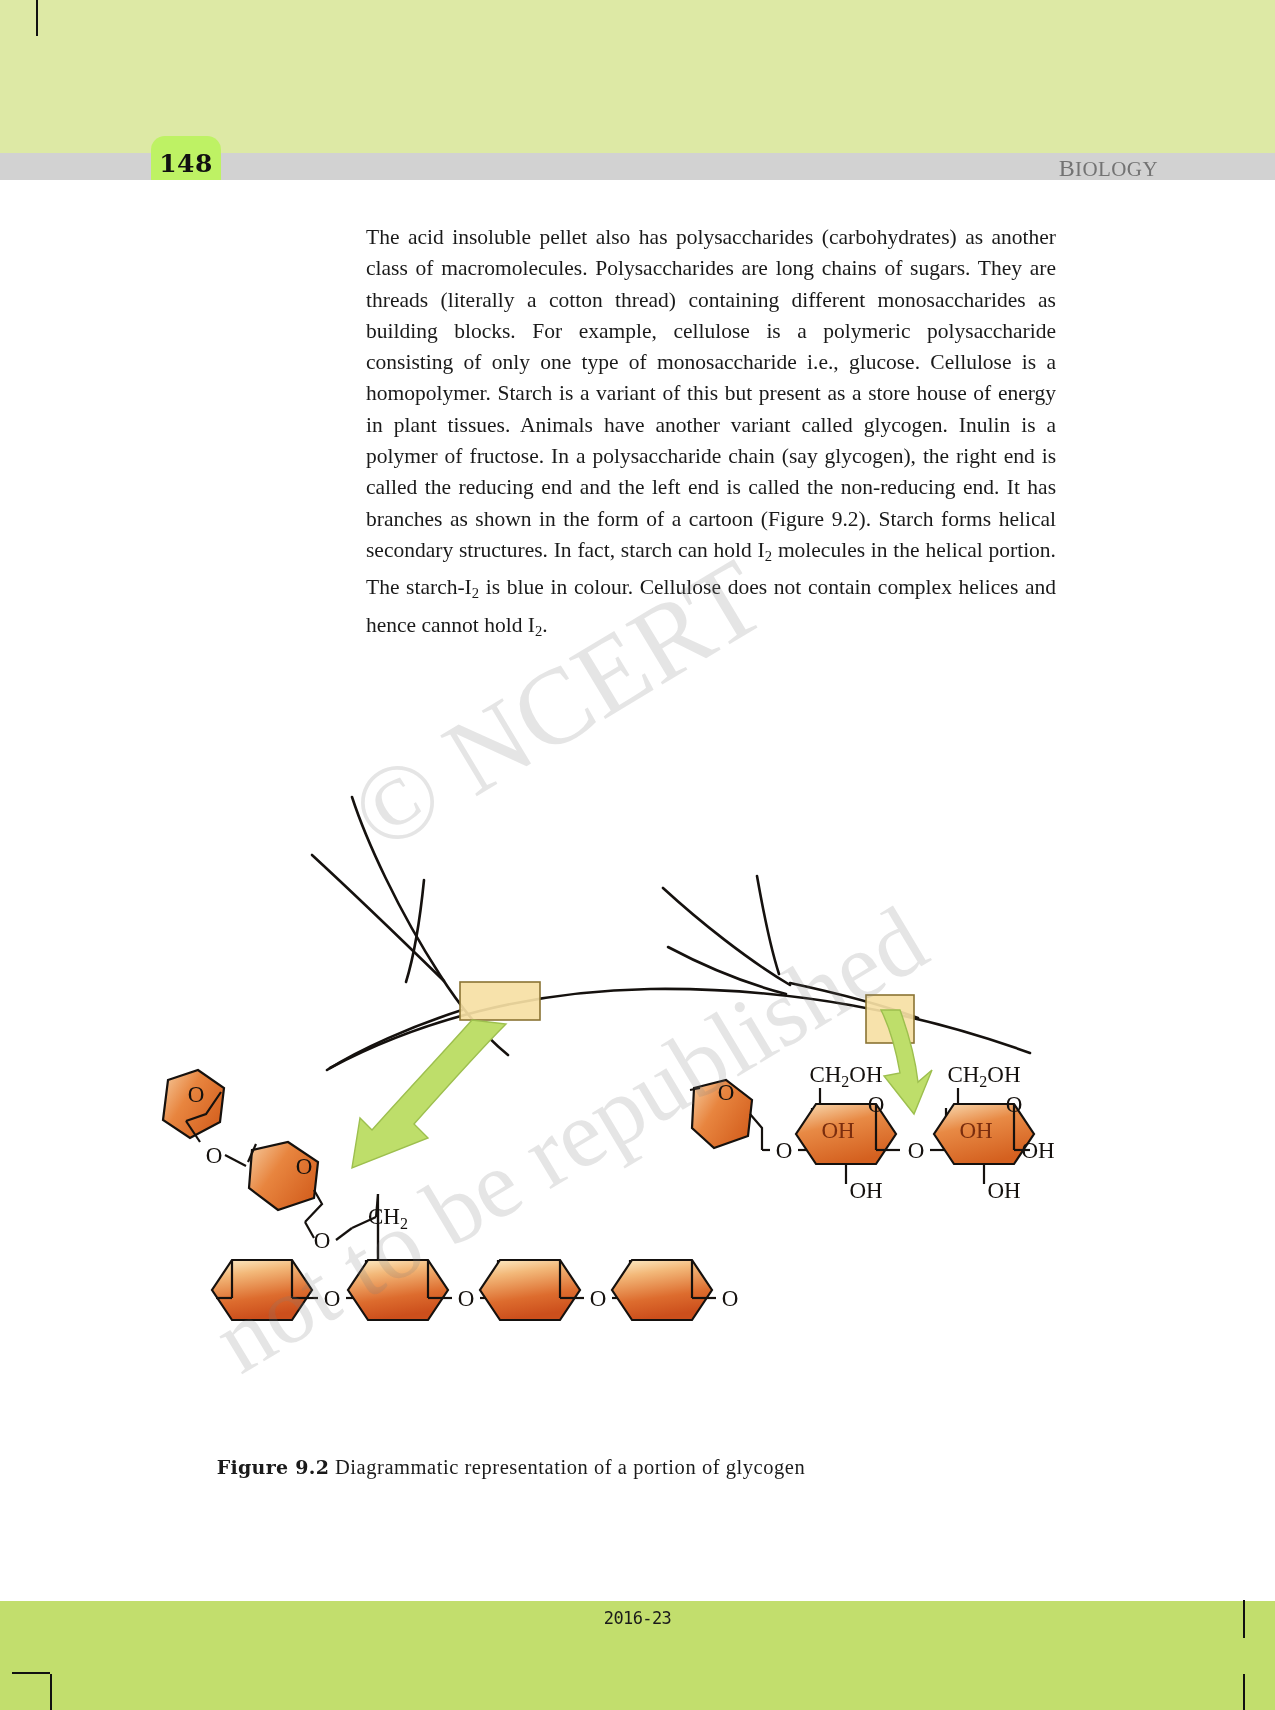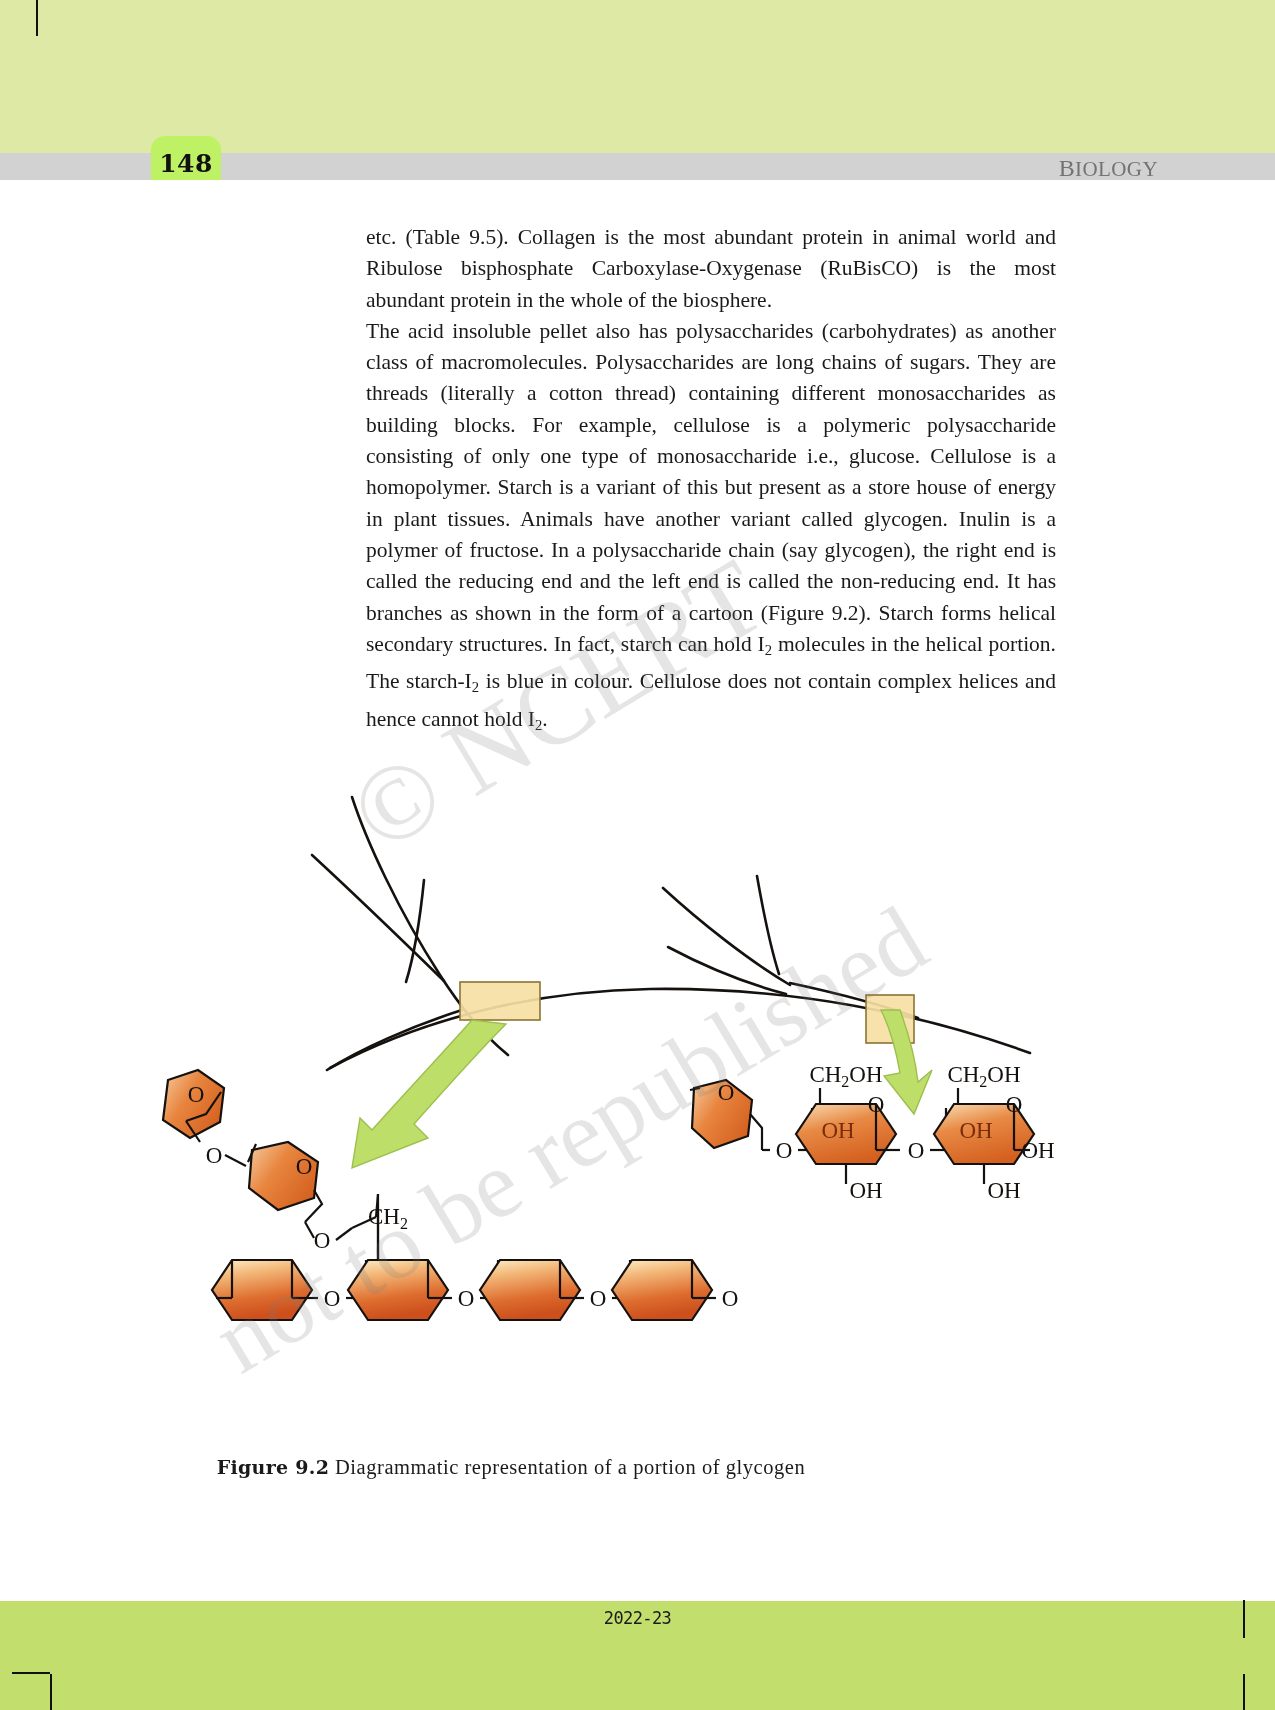--- a/index.html
+++ b/index.html
@@ -196,21 +196,20 @@
 <div class="page-number-tab">
   <span>148</span>
 </div>
 
 <div class="header-subject">
   <span class="sc-first">B</span>IOLOGY
 </div>
 
 <div class="content">
 
-  <p class="body-text first">etc. (Table 9.5). Collagen is the most abundant protein in animal world and Ribulose bisphosphate Carboxylase-Oxygenase (RuBisCO) is the most abundant protein in the whole of the biosphere.</p>
 
 
   <p class="body-text">
     <span>The acid insoluble pellet also has polysaccharides (carbohydrates) as another class of macromolecules. Polysaccharides are long chains of sugars. They are threads (literally a cotton thread) containing different monosaccharides as building blocks. For example, cellulose is a polymeric polysaccharide consisting of only one type of monosaccharide i.e., glucose. Cellulose is a homopolymer. Starch is a variant of this but present as a store house of energy in plant tissues. Animals have another variant called glycogen. Inulin is a polymer of fructose. In a polysaccharide chain (say glycogen), the right end is called the reducing end and the left end is called the non-reducing end. It has branches as shown in the form of a cartoon (Figure 9.2). Starch forms helical secondary structures. In fact, starch can hold I</span><sub class="chem">2</sub><span> molecules in the helical portion. The starch-I</span><sub class="chem">2</sub><span> is blue in colour. Cellulose does not contain complex helices and hence cannot hold I</span><sub class="chem">2</sub><span>.</span>
   </p>
 </div>
 
 <div class="figure-area">
 <svg width="1275" height="640" viewBox="0 0 1275 640" xmlns="http://www.w3.org/2000/svg">
   <defs>
@@ -384,18 +383,18 @@
     <text x="1004" y="428" font-family="Liberation Serif, serif" font-size="23" fill="#15110e" text-anchor="middle">OH</text>
   </g>
 </svg>
 </div>
 
 <div class="figure-caption">
   <b>Figure 9.2</b>
   <span>Diagrammatic representation of a portion of glycogen</span>
 </div>
 
-<div class="footer-year">2022-23</div>
+<div class="footer-year">2016-23</div>
 
 <div class="watermark">
   <div class="wm-text wm-1">© NCERT</div>
   <div class="wm-text wm-2">not to be republished</div>
 </div>
 
 </body></html>

